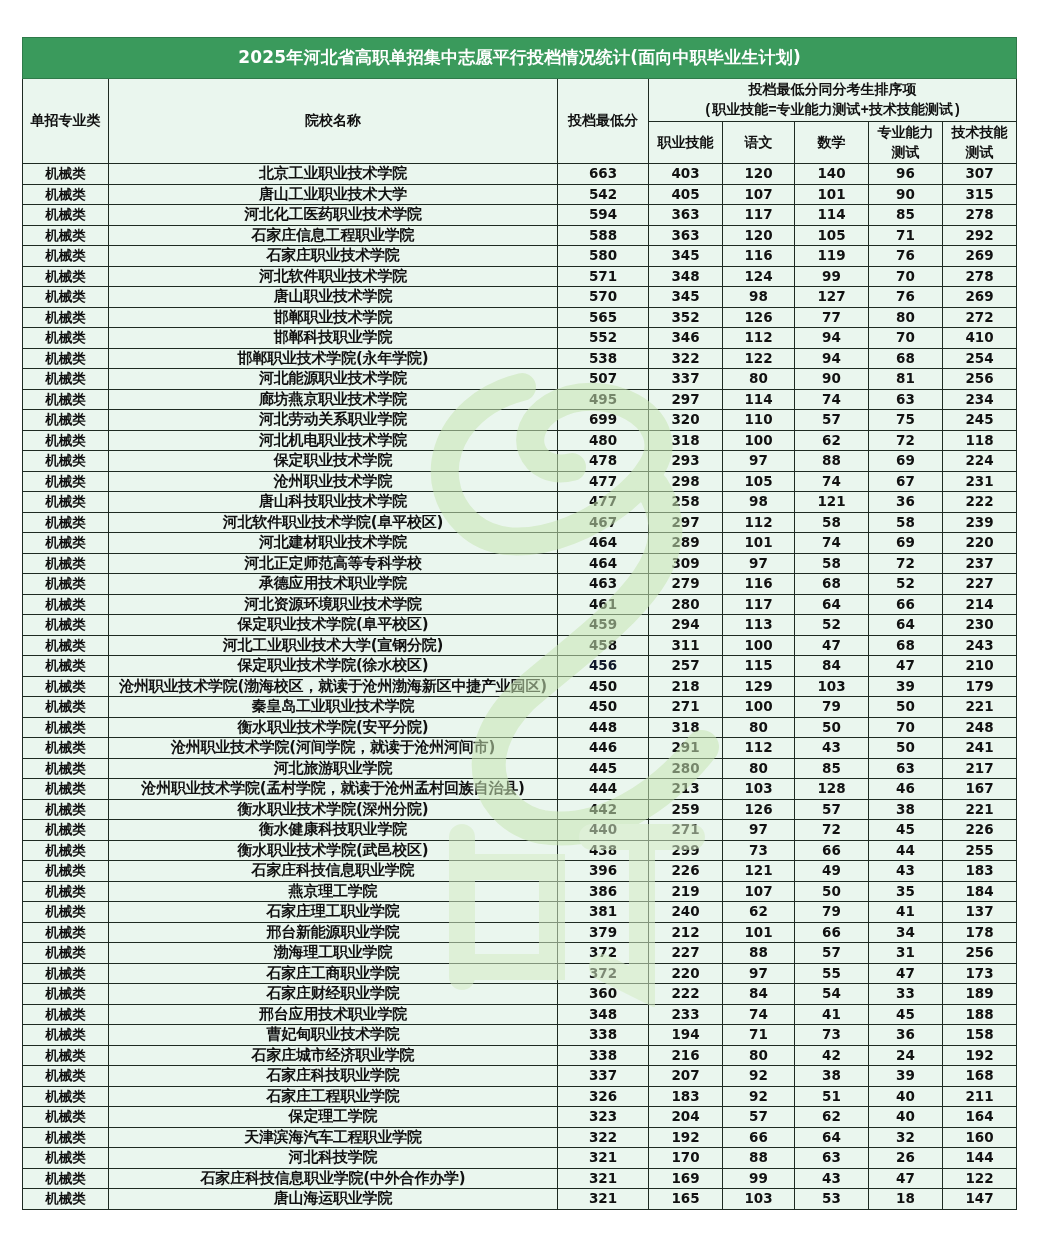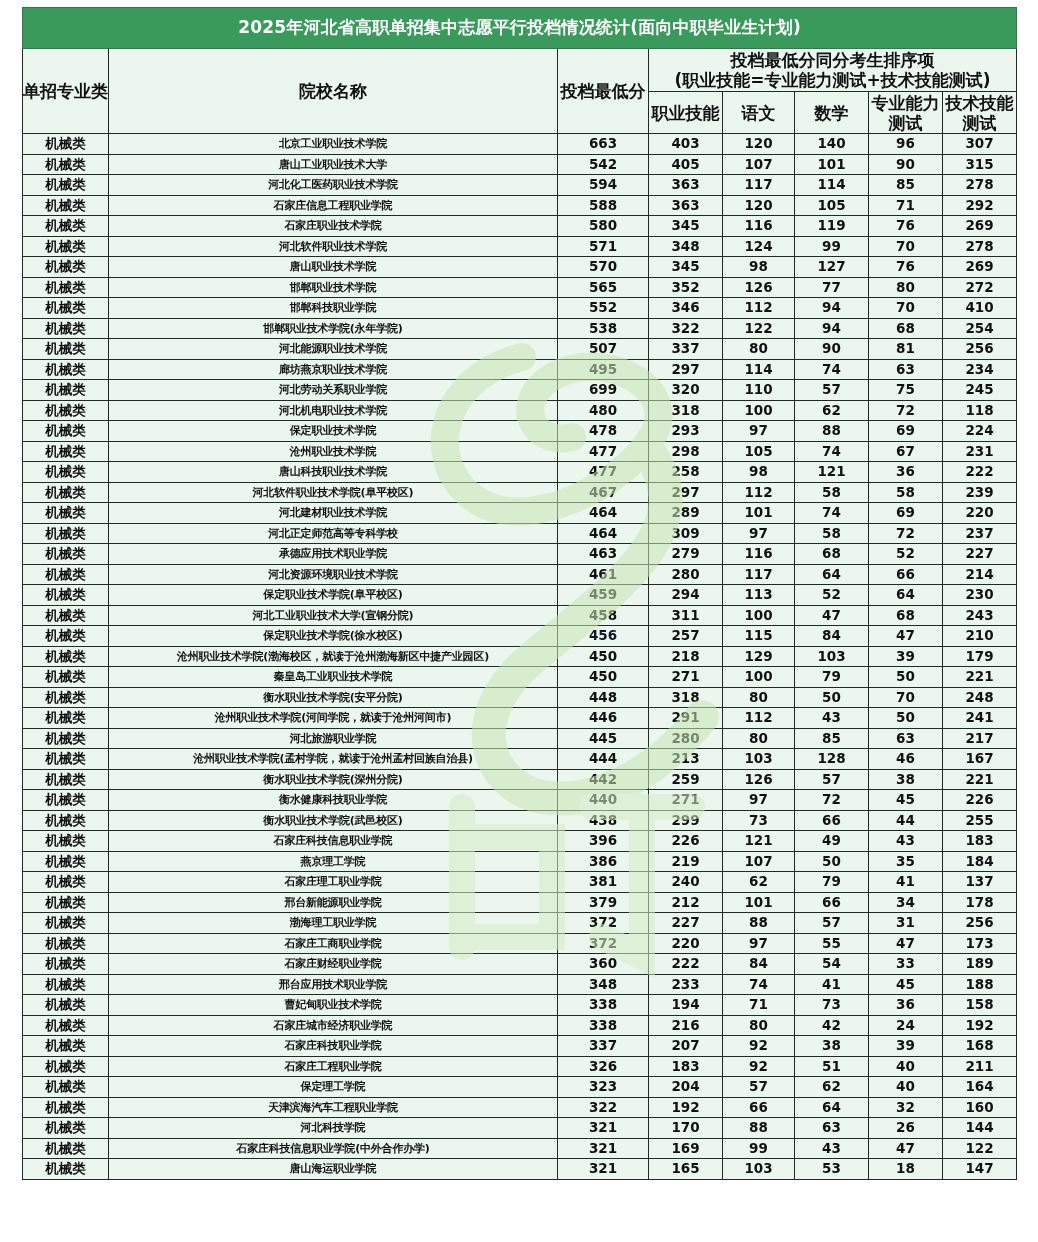--- a/index.html
+++ b/index.html
@@ -1,30 +1,30 @@
 <!DOCTYPE html>
 <html><head>
 <meta charset="utf-8">
 <style>
   html, body { margin: 0; padding: 0; background: #ffffff; }
   body { width: 1038px; height: 1242px; position: relative; overflow: hidden;
          font-family: "DejaVu Sans", "Liberation Sans", sans-serif; color: #111; }
-  .sheet { position: absolute; left: 22px; top: 7px; width: 892px; }
+  .sheet { position: absolute; left: 22px; top: 37px; width: 892px; }
   .watermark { position: absolute; left: 380px; top: 330px; width: 330px; height: 640px;
                pointer-events: none; z-index: 2; opacity: 0.55; }
   table { border-collapse: collapse; width: 994px; table-layout: fixed; position: relative; z-index: 1; }
   td, th { border: 1.5px solid #1e2a22; text-align: center; padding: 0; }
   .title-cell { background: #3a9a5c; color: #ffffff; height: 40px; font-size: 17px; font-weight: bold;
                 letter-spacing: 0.2px; border-color: #2f7a4a; }
-  th { background: #eaf6ee; font-weight: bold; font-size: 17px; line-height: 20px; }
+  th { background: #eaf6ee; font-weight: bold; font-size: 14px; line-height: 20px; font-family: Liberation Mono, monospace; }
   th.h-top { height: 42px; }
   th.h-sub { height: 41px; }
   td { background: #eaf6ee; font-size: 13.5px; font-weight: bold; height: 19.5px; line-height: 19.5px;
        white-space: nowrap; overflow: hidden; }
-  td.name { font-size: 11px; letter-spacing: -0.2px; }
+  td.name { font-size: 15px; letter-spacing: -0.2px; }
   .muted { color: #0f172a; }
 </style>
 </head>
 <body>
 
 <div class="sheet">
   <svg class="watermark" viewBox="0 0 330 640">
     <path d="M120 20 C 40 40, 20 120, 70 160 C 120 200, 220 150, 250 100 C 280 50, 200 10, 150 40 C 110 65, 130 110, 170 100" fill="none" stroke="#c8e6b4" stroke-width="28" stroke-linecap="round"></path>
     <path d="M250 120 C 300 200, 200 260, 120 330 C 60 390, 90 450, 140 460 C 200 470, 260 430, 300 380" fill="none" stroke="#c8e6b4" stroke-width="34" stroke-linecap="round"></path>
     <path d="M60 470 L 60 610 M 60 500 L 150 500 L 150 600 L 60 600 M 190 470 L 290 470 M 240 470 L 240 620 L 200 600" fill="none" stroke="#d5ecc6" stroke-width="26" stroke-linecap="round"></path>

